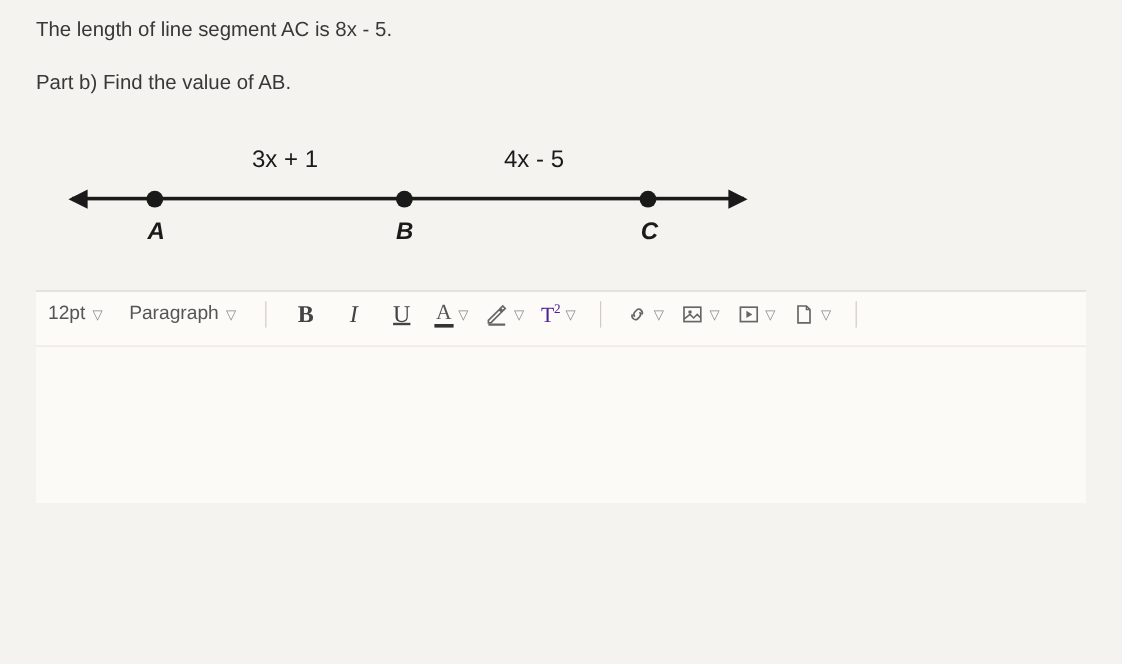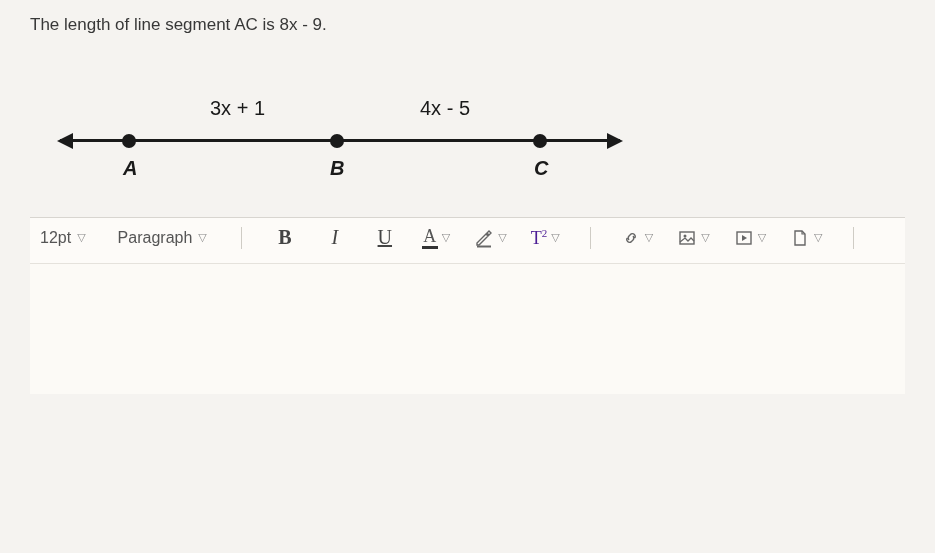--- a/index.html
+++ b/index.html
@@ -105,21 +105,21 @@
       display: flex;
       gap: 24px;
       padding: 12px 6px 12px 6px;
       font-size: 16px;
       color: #444;
     }
     .menu-item { cursor: pointer; }
     .toolbar {
       display: flex;
       align-items: center;
-      gap: 24px;
+      gap: 14px;
       padding: 8px 6px 14px 6px;
       font-size: 16px;
       color: #555;
       border-bottom: 1px solid #e5e2dc;
     }
     .tb-group {
       display: flex;
       align-items: center;
       gap: 6px;
       cursor: pointer;
@@ -184,21 +184,22 @@
       width: 1px;
       height: 22px;
       background: #cfccc5;
       margin-left: 6px;
     }
   </style>
 </head>
 <body>
 
 <div class="question-area">
-  <p class="q-line1">The length of line segment AC is 8x - 9.</p>
+  <p class="q-line1">The length of line segment AC is 8x - 5.</p>
+  <p class="q-line3">Part b) Find the value of AB.</p>
 </div>
 
 <div class="figure">
   <div class="fig-label top1">3x + 1</div>
   <div class="fig-label top2">4x - 5</div>
   <div class="fig-arrow-left"></div>
   <div class="fig-line"></div>
   <div class="fig-arrow-right"></div>
   <div class="fig-dot a"></div>
   <div class="fig-dot b"></div>

